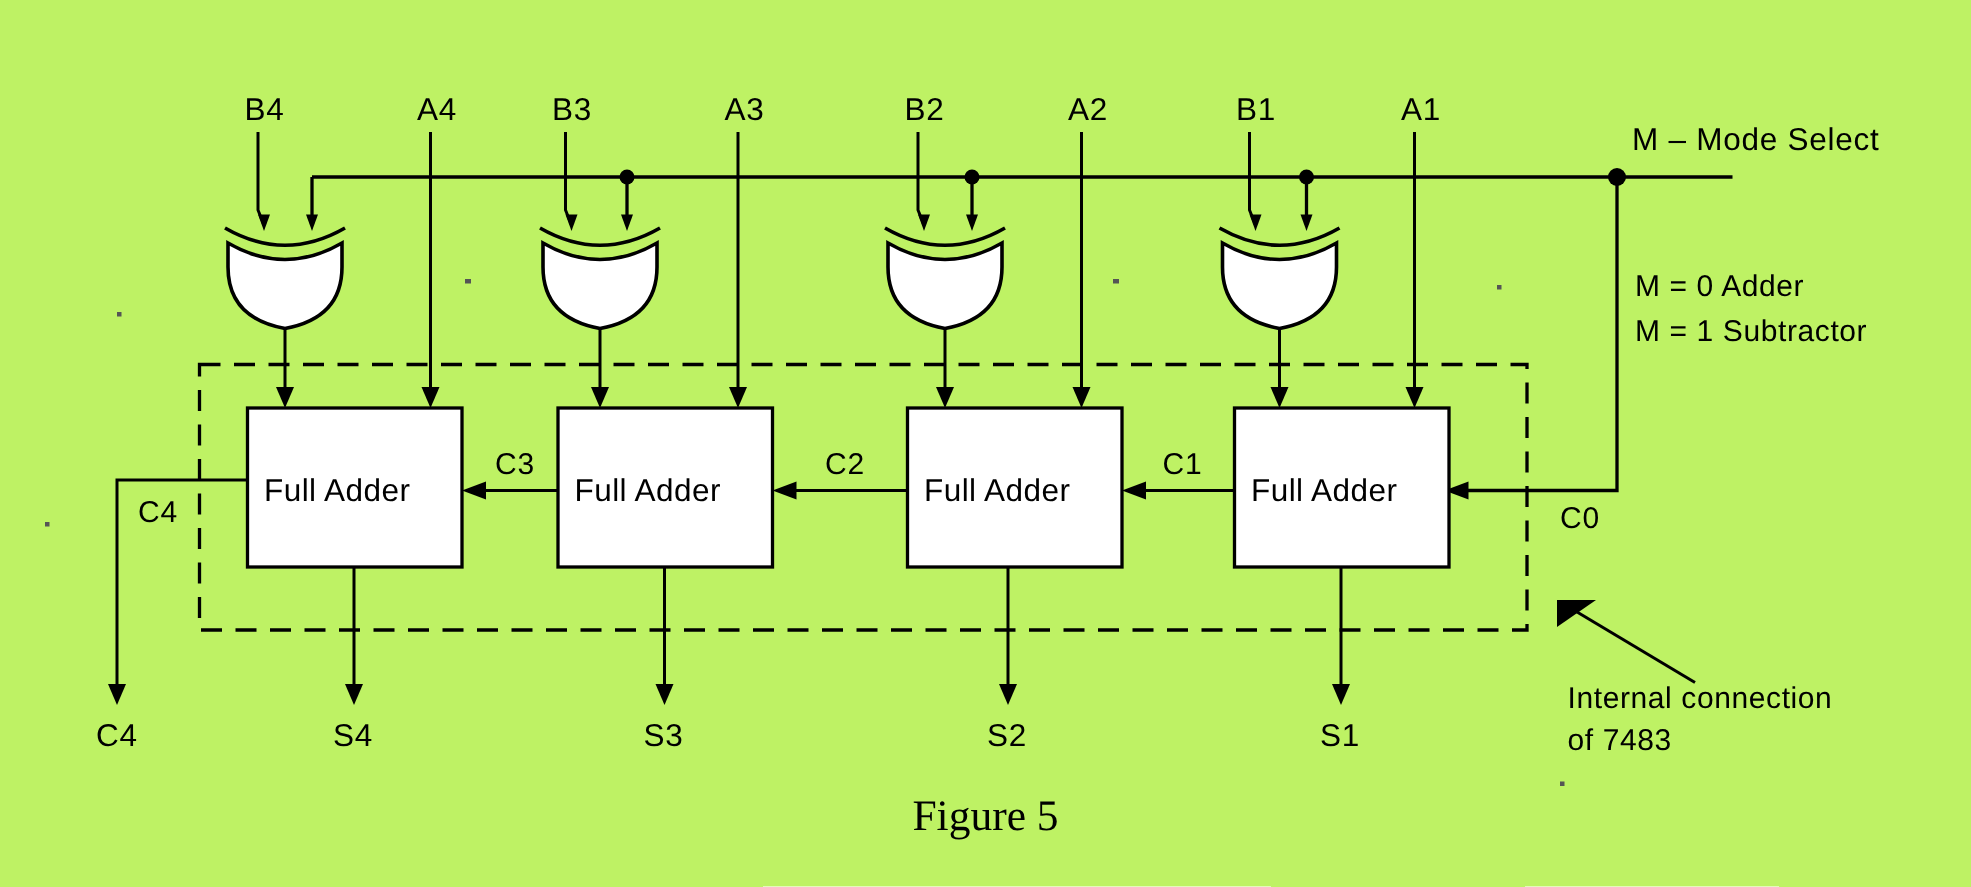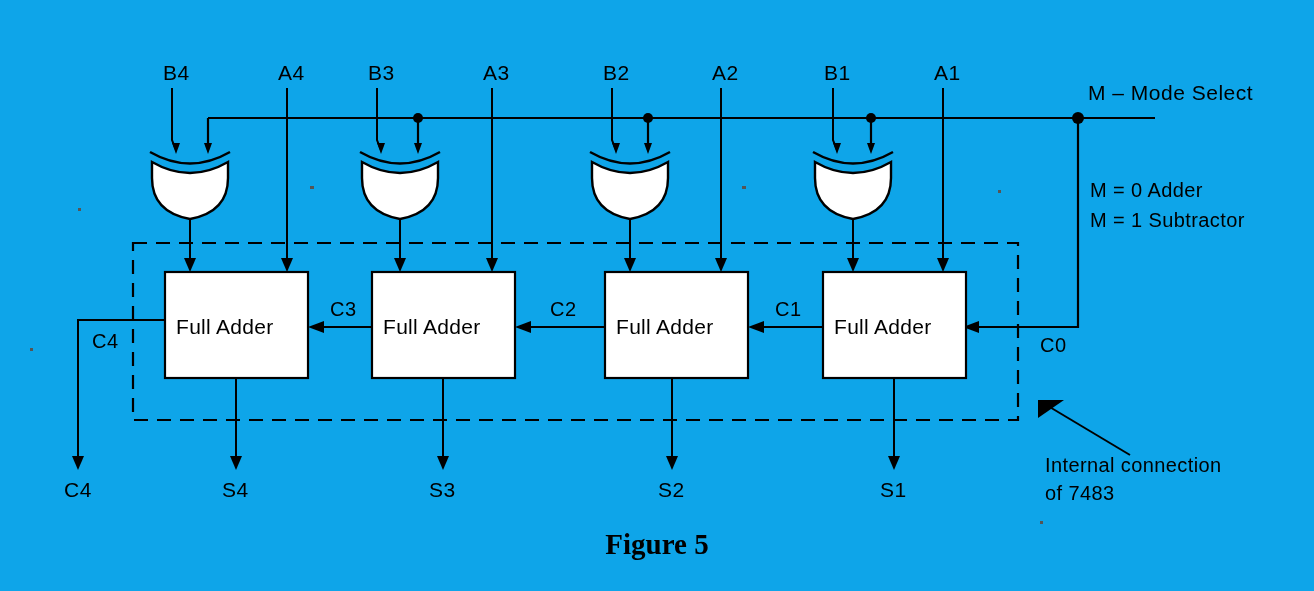--- a/index.html
+++ b/index.html
@@ -7,21 +7,21 @@
     padding: 0;
     background: #ffffff;
   }
   body {
     font-family: "Liberation Sans", sans-serif;
   }
   #canvas {
     position: relative;
     width: 1314px;
     height: 591px;
-    background: #0ea5e9;
+    background: #bef264;
     overflow: hidden;
   }
   #diagram-svg {
     position: absolute;
     left: 0;
     top: 0;
   }
   .lbl {
     font-family: "Liberation Sans", sans-serif;
     font-size: 21px;
@@ -46,21 +46,21 @@
     fill: #000000;
     letter-spacing: 0.4px;
   }
   .caption {
     position: absolute;
     left: 0;
     top: 528px;
     width: 1314px;
     text-align: center;
     font-family: "Liberation Serif", serif;
-    font-weight: bold;
+    font-weight: normal;
     font-size: 29px;
     color: #000000;
   }
   .wire {
     stroke: #000000;
     stroke-width: 2.2;
     fill: none;
   }
   .wire-thin {
     stroke: #000000;

